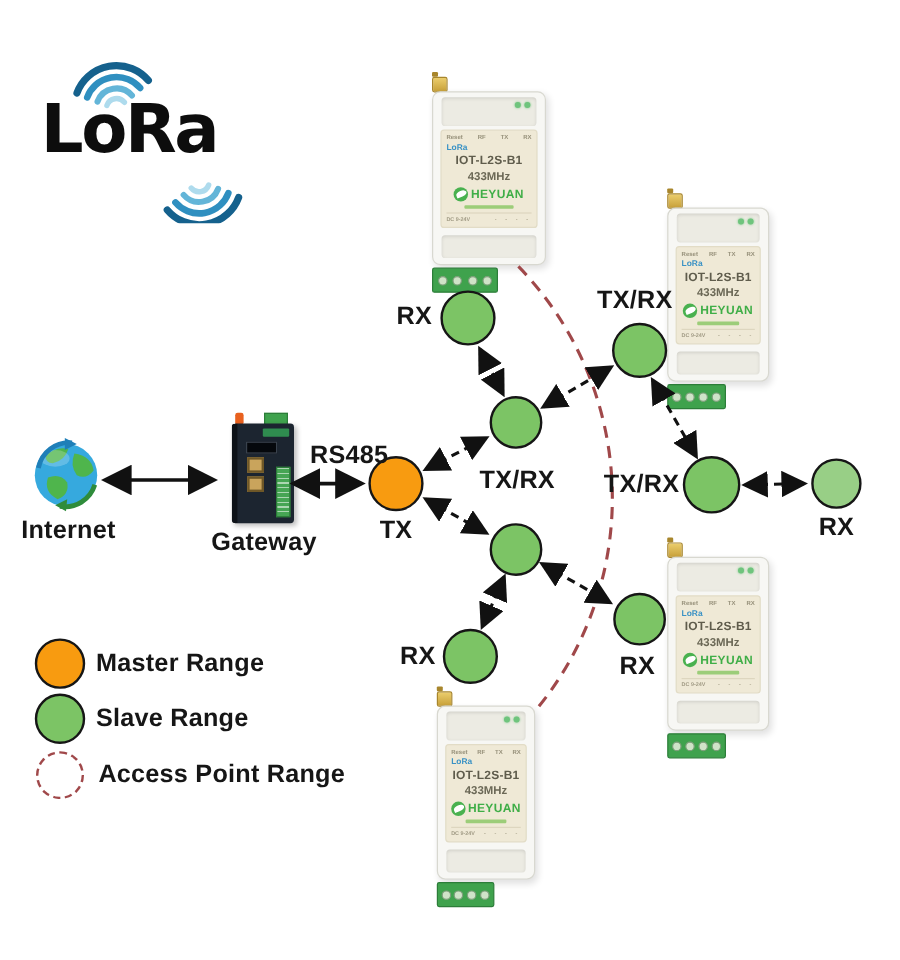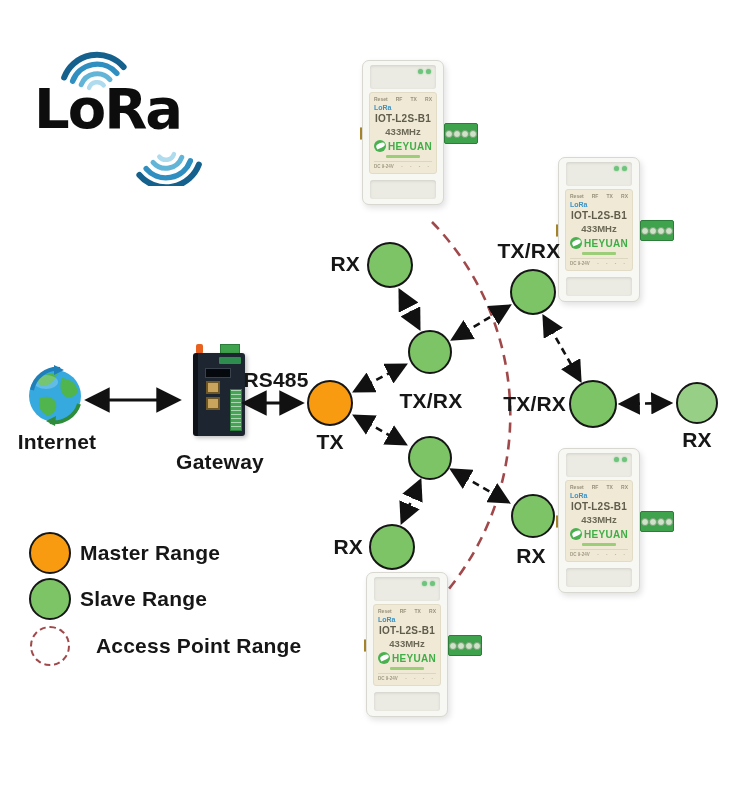--- a/index.html
+++ b/index.html
@@ -42,21 +42,21 @@
                border-radius:3px; box-shadow:2px 2px 4px rgba(0,0,0,0.25); }
   .gw-label  { position:absolute; right:4px; top:4px; width:22px; height:7px; background:#2F8C4F; border-radius:1px; }
   .gw-slot   { position:absolute; left:7px; top:15px; width:24px; height:8px; background:#05080c; border:1px solid #39424d; }
   .gw-eth    { position:absolute; width:14px; height:13px; background:#C9A45C; border:2px solid #6E5727; box-sizing:border-box; }
   .gw-eth.e1 { left:8px; top:28px; }
   .gw-eth.e2 { left:8px; top:44px; }
   .gw-term   { position:absolute; right:3px; bottom:5px; width:10px; height:40px; background:#46A554; border:1px solid #2c7d39;
                background-image:repeating-linear-gradient(180deg, rgba(255,255,255,0.55) 0 1px, transparent 1px 4px); }
 
   
-  .device { position:absolute; display:flex; flex-direction:row; align-items:center; z-index:3; }
+  .device { position:absolute; display:flex; flex-direction:column; align-items:flex-start; z-index:3; }
   .ant-tip { width:5px; height:4px; background:#A8862C; border-radius:1px; }
   .ant { width:13px; height:13px; background:linear-gradient(180deg,#EBCD6C,#C8A13A); border:1px solid #A8862C;
          border-radius:2px; margin-bottom:-1px; box-sizing:border-box; }
   .dev-body { width:100%; background:#F7F7F4; border:1px solid #D8D8D0; border-radius:7px;
               box-shadow:2px 3px 6px rgba(0,0,0,0.12); padding:4px 5px 5px; box-sizing:border-box;
               display:flex; flex-direction:column; }
   .dev-recess { background:#ECEBE3; border-radius:3px; box-shadow:inset 0 1px 3px rgba(0,0,0,0.12); position:relative; margin:0 2px; }
   .dev-recess.top { height:24px; }
   .dev-recess.bottom { height:19px; margin-top:3px; }
   .leds { position:absolute; right:5px; top:4px; display:flex; gap:3px; }
@@ -146,22 +146,22 @@
   <div class="gw-body">
     <div class="gw-label"></div>
     <div class="gw-slot"></div>
     <div class="gw-eth e1"></div>
     <div class="gw-eth e2"></div>
     <div class="gw-term"></div>
   </div>
 </div>
 
 <div class="lbl c" style="left:7px;   top:430px; width:100px;">Internet</div>
-<div class="lbl c" style="left:170px; top:450px; width:100px;">Gateway</div>
-<div class="lbl c" style="left:226px; top:368px; width:100px;">RS485</div>
+<div class="lbl c" style="left:170px; top:440px; width:100px;">Gateway</div>
+<div class="lbl c" style="left:241px; top:368px; width:100px;">RS485</div>
 <div class="lbl c" style="left:300px; top:430px; width:60px;">TX</div>
 <div class="lbl r" style="left:298px; top:252px; width:62px;">RX</div>
 <div class="lbl c" style="left:389px; top:389px; width:84px;">TX/RX</div>
 <div class="lbl c" style="left:487px; top:239px; width:84px;">TX/RX</div>
 <div class="lbl r" style="left:486px; top:392px; width:80px;">TX/RX</div>
 <div class="lbl c" style="left:667px; top:428px; width:60px;">RX</div>
 <div class="lbl c" style="left:501px; top:544px; width:60px;">RX</div>
 <div class="lbl r" style="left:301px; top:535px; width:62px;">RX</div>
 
 <div class="node master" style="left:307px; top:380px; width:46px; height:46px;"></div>
@@ -334,13 +334,13 @@
   </div>
 </div>
 
 <div class="legend-swatch" style="left:29px; top:532px; width:42px; height:42px; background:#F89B10; border:2.5px solid #161616;"></div>
 <div class="lbl" style="left:80px; top:541px;">Master Range</div>
 
 <div class="legend-swatch" style="left:29px; top:578px; width:42px; height:42px; background:#7CC465; border:2.5px solid #161616;"></div>
 <div class="lbl" style="left:80px; top:587px;">Slave Range</div>
 
 <div class="legend-swatch legend-range" style="left:30px; top:626px; width:40px; height:40px;"></div>
-<div class="lbl" style="left:82px; top:634px;margin-left:14px;">Access Point Range</div>
+<div class="lbl" style="left:82px; top:634px;">Access Point Range</div>
 
 </body></html>

